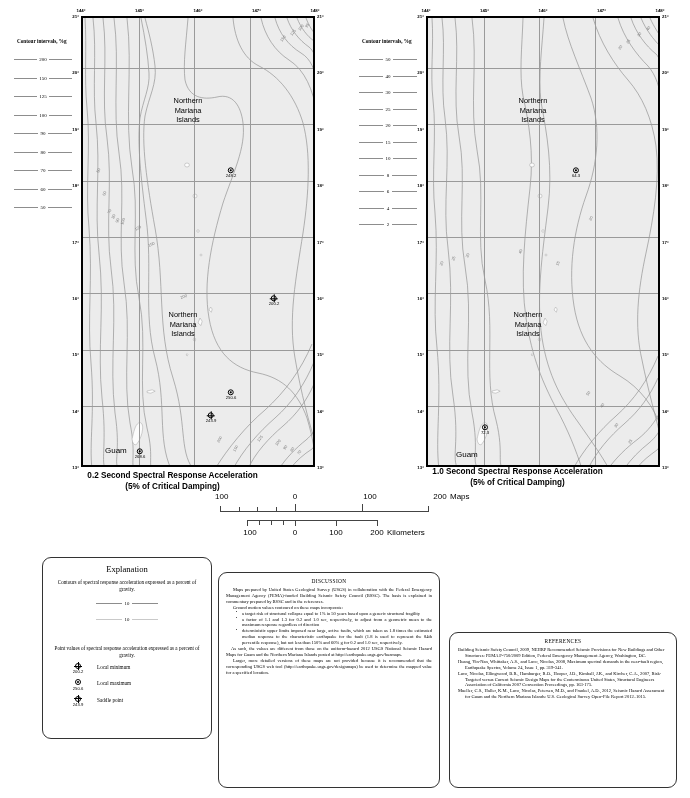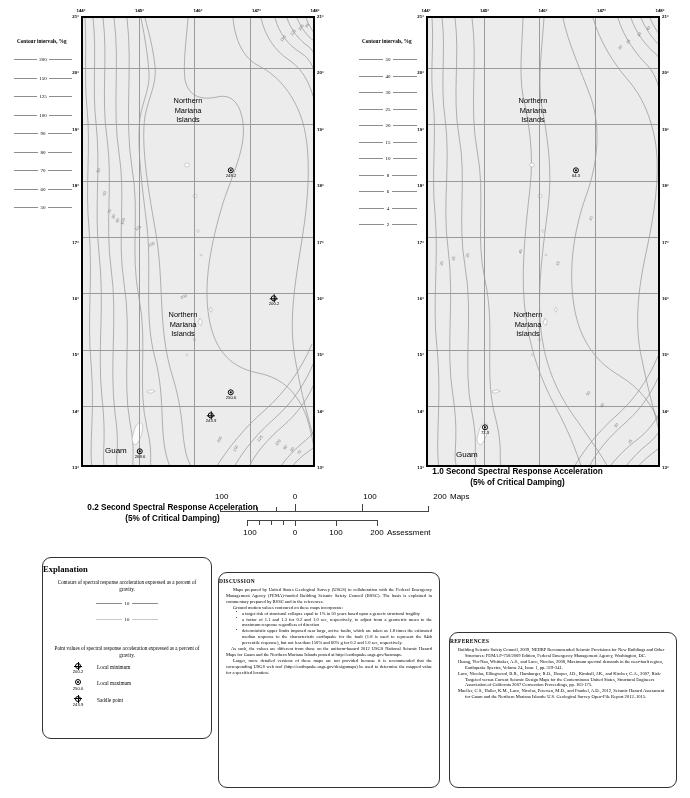--- a/index.html
+++ b/index.html
@@ -35,21 +35,21 @@
 
   
   .scale-wrap{position:absolute;}
   .sb-lab{position:absolute;font-family:"Liberation Sans",sans-serif;font-size:8px;transform:translateX(-50%);white-space:nowrap;}
   .sb-lab.lft{transform:none;}
   .sb-bar{position:absolute;height:1.4px;background:#444;}
   .sb-tick{position:absolute;width:1.2px;background:#444;}
 
   
   .rbox{position:absolute;border:0.9px solid #333;border-radius:9px;background:#fff;box-sizing:border-box;}
-  .box-title{text-align:left;font-family:"Liberation Serif",serif;font-weight:bold;}
+  .box-title{text-align:center;font-family:"Liberation Serif",serif;font-weight:normal;}
   .expl-title{font-size:8.6px;margin-top:6px;}
   .body-title{font-size:5.4px;letter-spacing:0.3px;margin-top:5px;}
   .expl-text{font-family:"Liberation Serif",serif;font-size:5.1px;line-height:1.28;text-align:center;padding:0 8px;margin-top:5px;}
   .expl-line{display:flex;align-items:center;margin:0 auto;width:62px;}
   .expl-line .ln{flex:1;height:1px;}
   .expl-line .v{font-size:4.8px;padding:0 3px;font-family:"Liberation Serif",serif;}
   .expl-item{display:flex;align-items:flex-start;margin-left:22px;margin-top:3px;}
   .expl-item .symwrap{width:26px;text-align:center;}
   .expl-item .symwrap .lbl{font-family:"Liberation Sans",sans-serif;font-size:4.2px;margin-top:0.3px;}
   .expl-item .name{font-family:"Liberation Serif",serif;font-size:5.2px;margin-left:6px;margin-top:1px;}
@@ -256,21 +256,21 @@
       <div class="latlab" style="top: 72.375px; left: 317px;">20°</div>
       <div class="latlab" style="top: 128.75px; left: 317px;">19°</div>
       <div class="latlab" style="top: 185.125px; left: 317px;">18°</div>
       <div class="latlab" style="top: 241.5px; left: 317px;">17°</div>
       <div class="latlab" style="top: 297.875px; left: 317px;">16°</div>
       <div class="latlab" style="top: 354.25px; left: 317px;">15°</div>
       <div class="latlab" style="top: 410.625px; left: 317px;">14°</div>
       <div class="latlab" style="top: 467px; left: 317px;">13°</div>
     </div>
 
-  <div class="map-title" style="left:0;top:471px;margin-top:32px;">
+  <div class="map-title" style="left:0;top:471px;">
     <span>0.2 Second Spectral Response Acceleration</span><br>
     <span>(5% of Critical Damping)</span>
   </div>
 </div>
 
 <div class="map-panel" style="left:345px;top:0;width:345px;height:490px;">
 
   <div class="ci-title" style="left:17px;top:38px;">Contour intervals, %g</div>
   <div id="ci-right">
       <div class="ci-row" style="left: 14px; top: 57px;">
@@ -472,21 +472,21 @@
   <div class="sb-tick" style="left:76px;top:28px;height:5px;"></div>
   <div class="sb-tick" style="left:88px;top:28px;height:5px;"></div>
   <div class="sb-tick" style="left:100px;top:28px;height:6px;"></div>
   <div class="sb-tick" style="left:141px;top:28px;height:6px;"></div>
   <div class="sb-tick" style="left:182px;top:28px;height:6px;"></div>
 
   <div class="sb-lab" style="left:55px;top:36px;">100</div>
   <div class="sb-lab" style="left:100px;top:36px;">0</div>
   <div class="sb-lab" style="left:141px;top:36px;">100</div>
   <div class="sb-lab" style="left:182px;top:36px;">200</div>
-  <div class="sb-lab lft" style="left:192px;top:36px;">Assessment</div>
+  <div class="sb-lab lft" style="left:192px;top:36px;">Kilometers</div>
 </div>
 
 <div class="rbox" style="left:42px;top:557px;width:170px;height:182px;">
   <div class="box-title expl-title">Explanation</div>
   <div class="expl-text">Contours of spectral response acceleration expressed as a percent of gravity.</div>
 
   <div class="expl-line" style="margin-top:9px;">
     <div class="ln" style="background:#8d8d8d;"></div>
     <div class="v">10</div>
     <div class="ln" style="background:#8d8d8d;"></div>

